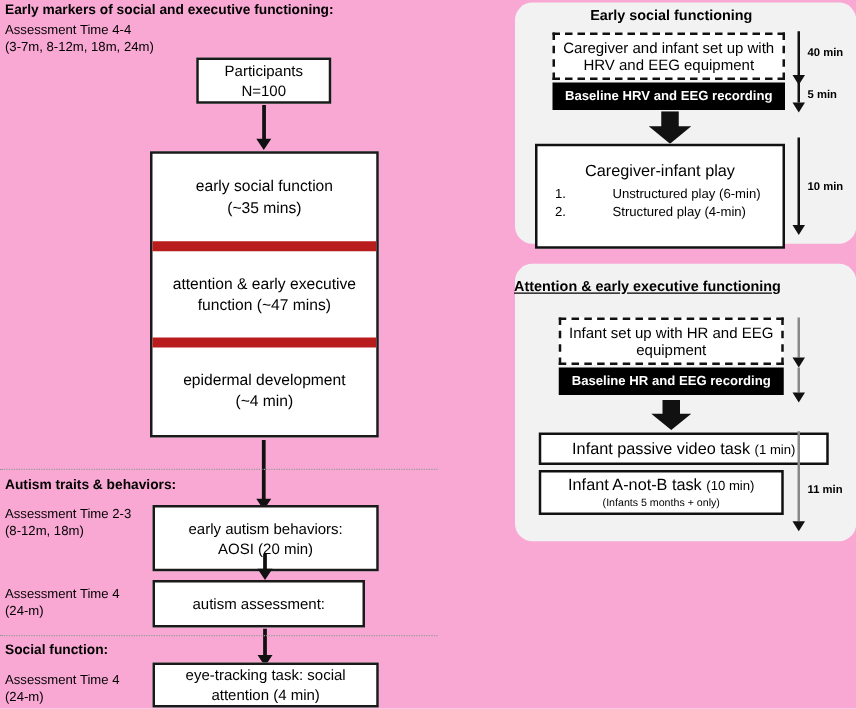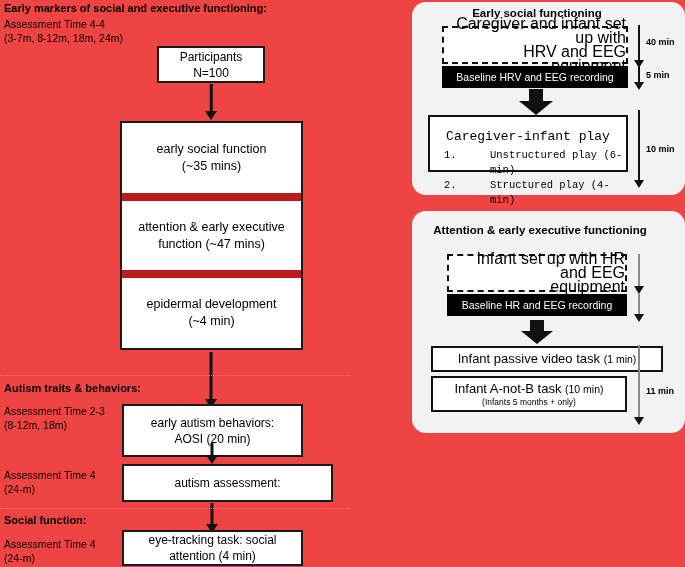--- a/index.html
+++ b/index.html
@@ -9,21 +9,21 @@
     background: #ffffff;
   }
   body {
     font-family: "Liberation Sans", sans-serif;
     color: #000000;
   }
   #canvas {
     position: relative;
     width: 685px;
     height: 567px;
-    background: #ef4444;
+    background: #f9a8d4;
     overflow: hidden;
   }
   .abs { position: absolute; box-sizing: border-box; }
 
   
   .section-head {
     font-size: 11px;
     font-weight: bold;
     line-height: 13px;
     white-space: nowrap;
@@ -102,35 +102,36 @@
     text-align: center;
     white-space: nowrap;
   }
   .dashbox {
     position: absolute;
     border: 2px dashed #111;
     background: #ffffff;
     display: flex;
     align-items: center;
     justify-content: center;
-    text-align: right;
-    font-size: 16px;
+    text-align: center;
+    font-size: 12px;
     line-height: 14px;
     box-sizing: border-box;
   }
   .blackbar {
     position: absolute;
     background: #000000;
     color: #ffffff;
     display: flex;
     align-items: center;
     justify-content: center;
     text-align: center;
     font-size: 10.5px;
     box-sizing: border-box;
+    font-weight: bold;
   }
   .bigarrow {
     position: absolute;
   }
   .timing {
     position: absolute;
     font-size: 9px;
     font-weight: bold;
     white-space: nowrap;
   }
@@ -249,21 +250,21 @@
   <div class="arrow" style="left:204px; top:443px; width:16px; height:21px;">
     <div class="shaft" style="width:3px; height:13px;"></div>
     <div class="head"></div>
   </div>
 
   <div class="abs assess-label" style="left:4px; top:468px;">
     <div>Assessment Time 4</div>
     <div>(24-m)</div>
   </div>
 
-  <div class="abs flowbox" style="left:122px; top:464px; width:211px; height:38px;">
+  <div class="abs flowbox" style="left:122px; top:464px; width:170px; height:38px;">
     <div>
       <div>autism assessment:</div>
     </div>
   </div>
 
   <div class="arrow" style="left:204px; top:503px; width:16px; height:30px;">
     <div class="shaft" style="width:3px; height:22px;"></div>
     <div class="head"></div>
   </div>
 
@@ -296,21 +297,21 @@
   </div>
 
   <div class="blackbar" style="left:442px; top:66px; width:186px; height:22px;">Baseline HRV and EEG recording</div>
 
   <div class="bigarrow" style="left:516px; top:89px; width:40px; height:26px;">
     <svg width="40" height="26" viewBox="0 0 40 26">
       <polygon points="13,0 27,0 27,12 37,12 20,26 3,12 13,12" fill="#111"></polygon>
     </svg>
   </div>
 
-  <div class="playbox" style="left:428px; top:115px; width:200px; height:57px;font-family:Liberation Mono, monospace;">
+  <div class="playbox" style="left:428px; top:115px; width:200px; height:84px;">
     <div class="play-title">Caregiver-infant play</div>
     <ol>
       <li>Unstructured play (6-min)</li>
       <li>Structured play (4-min)</li>
     </ol>
   </div>
 
   <div class="arrow" style="left:632px; top:25px; width:14px; height:43px;">
     <div class="shaft" style="width:2px; height:35px;"></div>
     <div class="head" style="border-left-width:5px;border-right-width:5px;border-top-width:8px;"></div>
@@ -325,21 +326,21 @@
 
   <div class="arrow" style="left:632px; top:110px; width:14px; height:78px;">
     <div class="shaft" style="width:2px; height:70px;"></div>
     <div class="head" style="border-left-width:5px;border-right-width:5px;border-top-width:8px;"></div>
   </div>
   <div class="timing" style="left:646px; top:144px;">10 min</div>
 
   <div class="panel" style="left:412px; top:211px; width:273px; height:222px;">
   </div>
 
-  <div class="panel-title" style="left:410px; top:224px; width:260px;">Attention &amp; early executive functioning</div>
+  <div class="panel-title" style="left:388px; top:224px; width:260px;text-decoration:underline;">Attention &amp; early executive functioning</div>
 
   <div class="dashbox" style="left:447px; top:254px; width:180px; height:38px;">
     <div>
       <div>Infant set up with HR and EEG</div>
       <div>equipment</div>
     </div>
   </div>
 
   <div class="blackbar" style="left:447px; top:294px; width:180px; height:22px;">Baseline HR and EEG recording</div>
 

